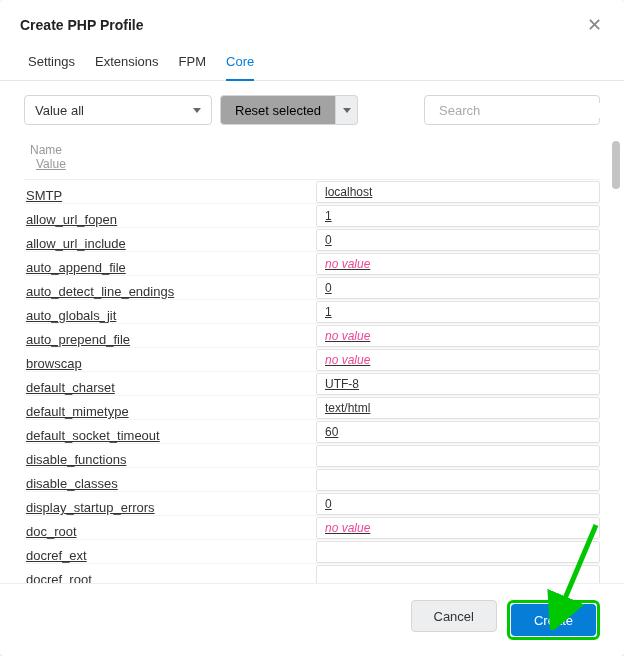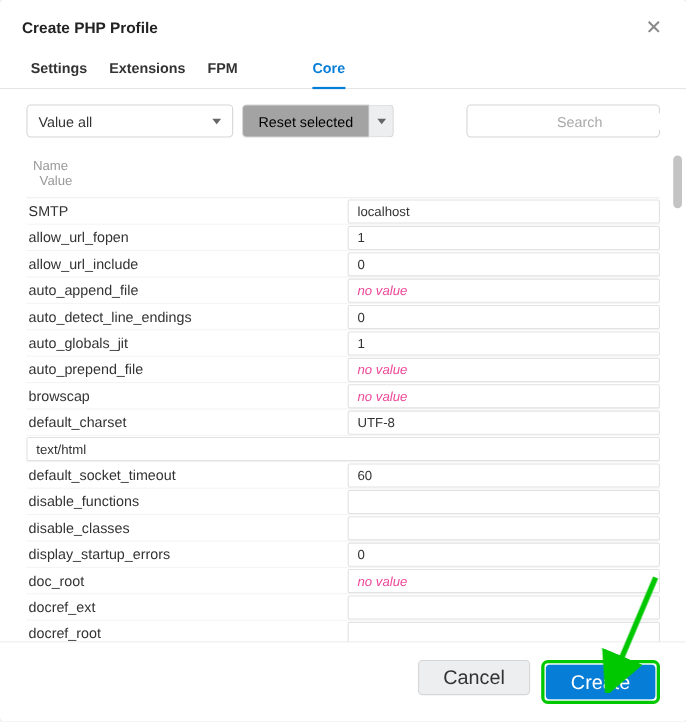--- a/index.html
+++ b/index.html
@@ -2,44 +2,44 @@
 <html><head>
 <meta charset="utf-8">
 <style>
 * { box-sizing: border-box; margin: 0; padding: 0; }
 body { font-family: -apple-system, BlinkMacSystemFont, "Segoe UI", Arial, sans-serif; font-size: 13px; color: #333; background: #f5f5f5; width: 624px; height: 656px; overflow: hidden; position: relative; }
 .dialog { background: #fff; width: 100%; height: 100%; display: flex; flex-direction: column; border-radius: 4px; box-shadow: 0 2px 10px rgba(0,0,0,0.1); }
 .header { display: flex; align-items: center; justify-content: space-between; padding: 14px 16px 12px 20px; }
 .header h1 { font-size: 14px; font-weight: 700; color: #222; }
 .close-x { font-size: 18px; color: #888; cursor: pointer; padding: 2px 6px; line-height: 1; }
 .tabs { display: flex; gap: 20px; padding: 0 24px 0 28px; border-bottom: 1px solid #e5e5e5; }
-.tab { padding: 6px 0 10px 0; font-size: 13px; font-weight: 700; color: #333; cursor: pointer; }
-.tab.active { color: #067dd6; border-bottom: 2px solid #067dd6; margin-bottom: -1px; margin-left: 48px; }
+.tab { padding: 6px 0 10px 0; font-size: 13px; font-weight: 400; color: #333; cursor: pointer; }
+.tab.active { color: #067dd6; border-bottom: 2px solid #067dd6; margin-bottom: -1px; }
 .toolbar { display: flex; align-items: center; padding: 14px 24px 12px 24px; gap: 8px; }
 .select-showall { width: 188px; height: 30px; border: 1px solid #d6d6d6; border-radius: 4px; background: #fff; display: flex; align-items: center; justify-content: space-between; padding: 0 10px; font-size: 13px; cursor: pointer; }
 .caret { width: 0; height: 0; border-left: 4px solid transparent; border-right: 4px solid transparent; border-top: 5px solid #666; }
 .reset-group { display: flex; }
 .reset-btn { height: 30px; background: #a3a3a3; border: 1px solid #d6d6d6; border-radius: 4px 0 0 4px; padding: 0 14px; font-size: 13px; cursor: pointer; }
 .reset-split { height: 30px; width: 22px; background: #eceef0; border: 1px solid #d6d6d6; border-left: none; border-radius: 0 4px 4px 0; display: flex; align-items: center; justify-content: center; cursor: pointer; }
 .spacer { flex: 1; }
 .search { position: relative; width: 176px; height: 30px; border: 1px solid #d6d6d6; border-radius: 4px; display: flex; align-items: center; padding: 0 8px; }
 .search svg { width: 14px; height: 14px; margin-right: 6px; fill: none; stroke: #555; stroke-width: 2; }
-.search input { border: none; outline: none; font-size: 13px; flex: 1; color: #333; text-align: center; }
+.search input { border: none; outline: none; font-size: 13px; flex: 1; color: #333; }
 .search input::placeholder { color: #aaa; }
 .table-wrap { flex: 1; overflow-y: auto; padding: 0 24px; position: relative; }
 .thead { display: flex; color: #999; font-size: 12px; padding: 6px 4px 8px 4px; border-bottom: 1px solid #eee; flex-direction: column; }
 .col-name { width: 292px; padding-left: 2px; }
-.col-val { flex: 1; padding-left: 8px; }
-.row { display: flex; align-items: center; height: 24px; border-bottom: 1px solid #f4f4f4; }
+.col-val { flex: 1; padding-left: 8px; text-decoration: underline; }
+.row { display: flex; align-items: flex-end; height: 24px; border-bottom: 1px solid #f4f4f4; text-decoration: underline; }
 .row .name { width: 292px; font-size: 13px; color: #333; padding-left: 2px; }
 .row .val { flex: 1; height: 22px; border: 1px solid #e2e2e2; border-radius: 2px; padding: 0 8px; font-size: 12px; display: flex; align-items: center; }
 .row .val.empty { color: #ec4899; font-style: italic; }
 .scroll-thumb { position: absolute; right: 4px; top: 4px; width: 8px; height: 48px; background: #c4c4c4; border-radius: 4px; }
 .footer { padding: 16px 24px; display: flex; justify-content: flex-end; gap: 10px; border-top: 1px solid #eee; }
-.btn { height: 32px; padding: 0 22px; border-radius: 4px; font-size: 18px; cursor: pointer; border: 1px solid transparent; }
+.btn { height: 32px; padding: 0 22px; border-radius: 4px; font-size: 13px; cursor: pointer; border: 1px solid transparent; }
 .btn-cancel { background: #eceef0; color: #333; border-color: #d6d6d6; }
 .btn-create { background: #067dd6; color: #fff; font-weight: 500; }
 .highlight-box { border: 3px solid #00c800; border-radius: 6px; padding: 0; }
 .highlight-box .btn-create { margin: 1px; }
 .arrow-annot { position: absolute; right: 18px; top: 520px; pointer-events: none; }
 </style>
 </head>
 <body>
 
 <div class="dialog">
@@ -112,20 +112,21 @@
         </div>
         <div class="row">
           <div class="name">browscap</div>
           <div class="val empty">no value</div>
         </div>
         <div class="row">
           <div class="name">default_charset</div>
           <div class="val">UTF-8</div>
         </div>
         <div class="row">
+          <div class="name">default_mimetype</div>
           <div class="val">text/html</div>
         </div>
         <div class="row">
           <div class="name">default_socket_timeout</div>
           <div class="val">60</div>
         </div>
         <div class="row">
           <div class="name">disable_functions</div>
           <div class="val"></div>
         </div>

